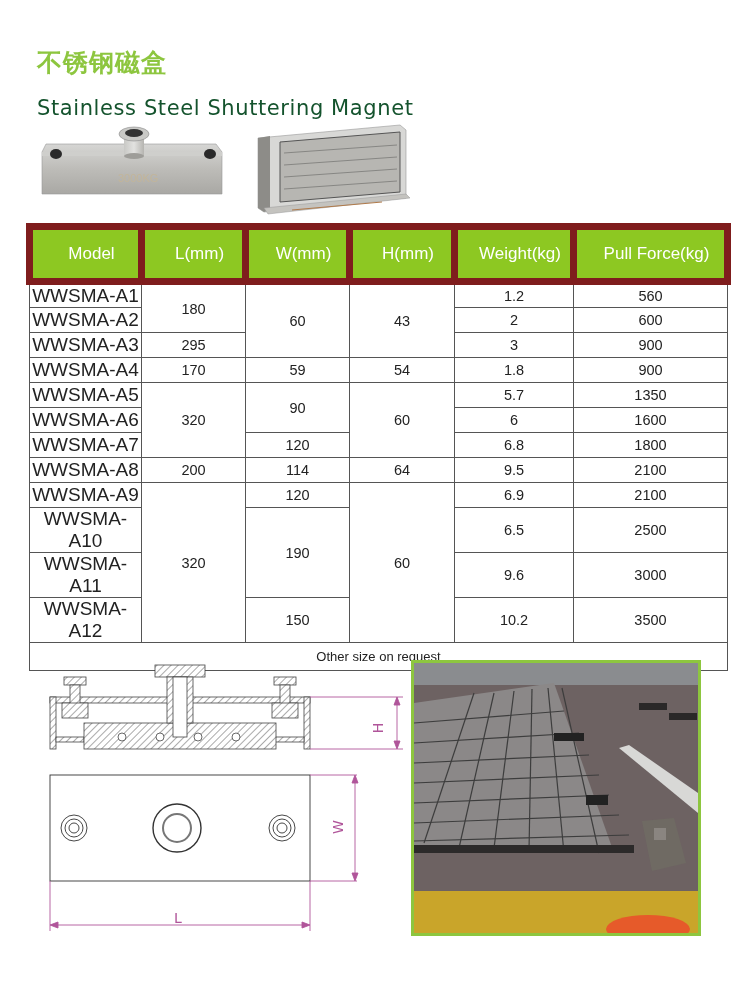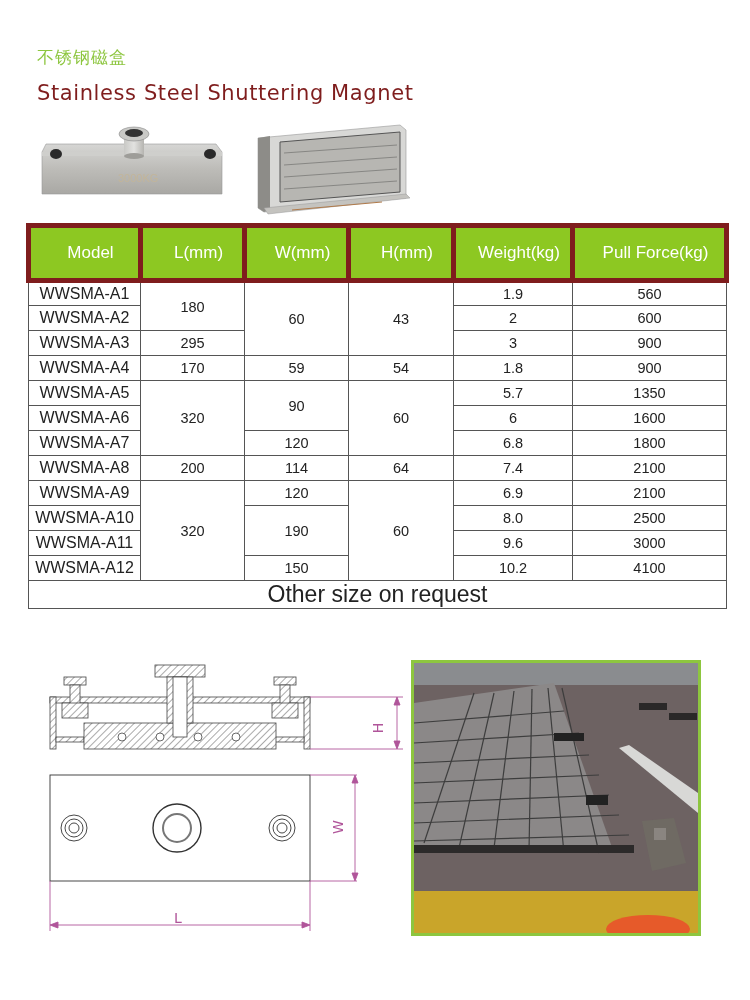--- a/index.html
+++ b/index.html
@@ -1,26 +1,26 @@
 <!DOCTYPE html>
 <html><head>
 <meta charset="utf-8">
 <style>
   * { box-sizing: border-box; margin: 0; padding: 0; }
   body { width: 750px; height: 1000px; background: #ffffff; position: relative; overflow: hidden; font-family: "DejaVu Sans", "Liberation Sans", sans-serif; color: #222; }
-  .title-cn { position: absolute; left: 37px; top: 46px; font-size: 17px; color: #8dc63f; font-weight: 400; letter-spacing: 1px; }
-  .title-en { position: absolute; left: 37px; top: 81px; font-size: 21px; color: #7f1d1d; letter-spacing: 0.6px; }
+  .title-cn { position: absolute; left: 37px; top: 46px; font-size: 25px; color: #8dc63f; font-weight: 700; letter-spacing: 1px; }
+  .title-en { position: absolute; left: 37px; top: 96px; font-size: 21px; color: #14532d; letter-spacing: 0.6px; }
   .product { position: absolute; }
   .prod1 { left: 36px; top: 122px; width: 190px; height: 80px; }
   .prod2 { left: 252px; top: 120px; width: 160px; height: 95px; }
   table.spec { position: absolute; left: 26px; top: 223px; width: 698px; border-collapse: collapse; table-layout: fixed; }
-  table.spec th { background: #8dc822; color: #fff; font-weight: normal; font-size: 17px; height: 55px; border: 5px solid #7f1d1d; font-family: "Liberation Sans", sans-serif; padding-left: 12px; }
+  table.spec th { background: #8dc822; color: #fff; font-weight: normal; font-size: 17px; height: 55px; border: 7px solid #7f1d1d; font-family: "Liberation Sans", sans-serif; padding-left: 12px; }
   table.spec td { height: 25px; border: 1px solid #555; font-size: 14.5px; text-align: center; color: #222; font-family: "Liberation Sans", sans-serif; }
-  table.spec td.model { font-size: 16px; margin-left: 16px; }
-  table.spec td.foot { height: 28px; font-size: 23px; }
+  table.spec td.model { font-size: 19px; margin-left: 16px; }
+  table.spec td.foot { height: 28px; font-size: 13px; }
   .drawing { position: absolute; left: 25px; top: 655px; width: 380px; height: 285px; }
   .photo { position: absolute; left: 411px; top: 660px; width: 290px; height: 276px; border: 3px solid #8dc63f; overflow: hidden; }
 </style>
 </head>
 <body>
 
 <div class="title-cn">不锈钢磁盒</div>
 <div class="title-en">Stainless Steel Shuttering Magnet</div>
 
 <svg class="product prod1" viewBox="0 0 190 80">
@@ -77,21 +77,21 @@
       <th>Weight(kg)</th>
       <th>Pull Force(kg)</th>
     </tr>
   </thead>
   <tbody>
     <tr>
       <td class="model">WWSMA-A1</td>
       <td rowspan="2">180</td>
       <td rowspan="3">60</td>
       <td rowspan="3">43</td>
-      <td>1.9</td>
+      <td>1.2</td>
       <td>560</td>
     </tr>
     <tr>
       <td class="model">WWSMA-A2</td>
       <td>2</td>
       <td>600</td>
     </tr>
     <tr>
       <td class="model">WWSMA-A3</td>
       <td>295</td>
@@ -123,47 +123,47 @@
       <td class="model">WWSMA-A7</td>
       <td>120</td>
       <td>6.8</td>
       <td>1800</td>
     </tr>
     <tr>
       <td class="model">WWSMA-A8</td>
       <td>200</td>
       <td>114</td>
       <td>64</td>
-      <td>7.4</td>
+      <td>9.5</td>
       <td>2100</td>
     </tr>
     <tr>
       <td class="model">WWSMA-A9</td>
       <td rowspan="4">320</td>
       <td>120</td>
       <td rowspan="4">60</td>
       <td>6.9</td>
       <td>2100</td>
     </tr>
     <tr>
       <td class="model">WWSMA-A10</td>
       <td rowspan="2">190</td>
-      <td>8.0</td>
+      <td>6.5</td>
       <td>2500</td>
     </tr>
     <tr>
       <td class="model">WWSMA-A11</td>
       <td>9.6</td>
       <td>3000</td>
     </tr>
     <tr>
       <td class="model">WWSMA-A12</td>
       <td>150</td>
       <td>10.2</td>
-      <td>4100</td>
+      <td>3500</td>
     </tr>
     <tr>
       <td colspan="6" class="foot">Other size on request</td>
     </tr>
   </tbody>
 </table>
 
 <svg class="drawing" viewBox="0 0 380 285">
   <defs>
     <pattern id="hatch" width="5" height="5" patternUnits="userSpaceOnUse" patternTransform="rotate(45)">

